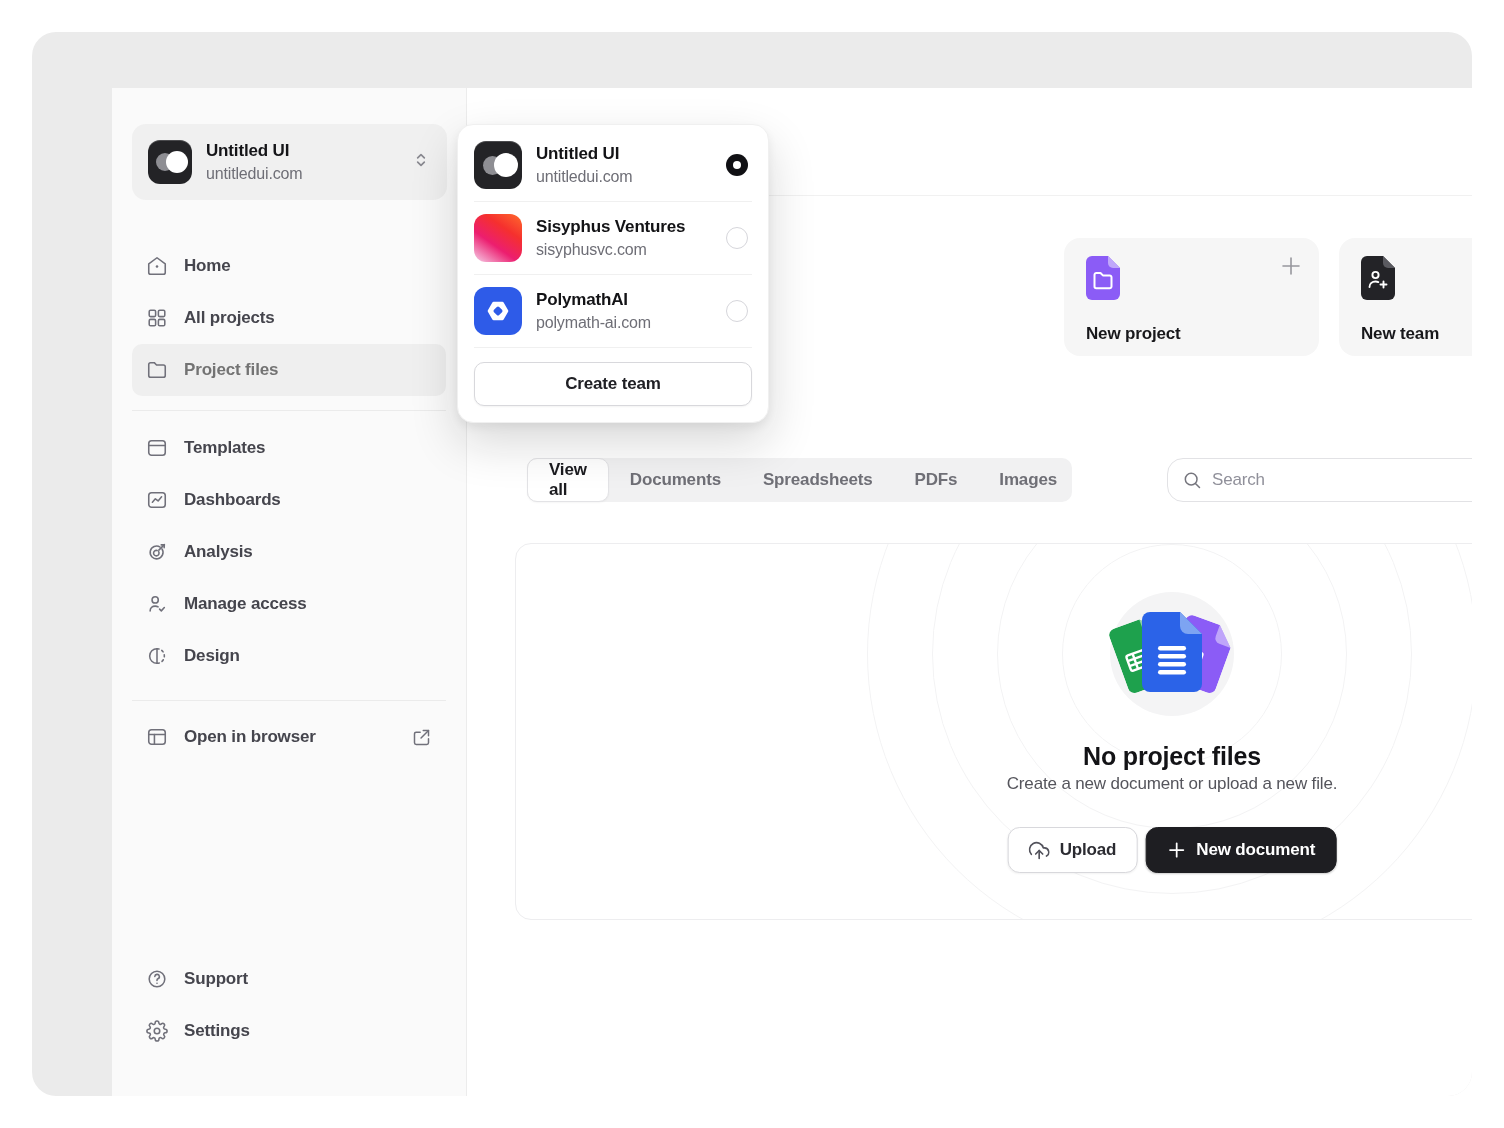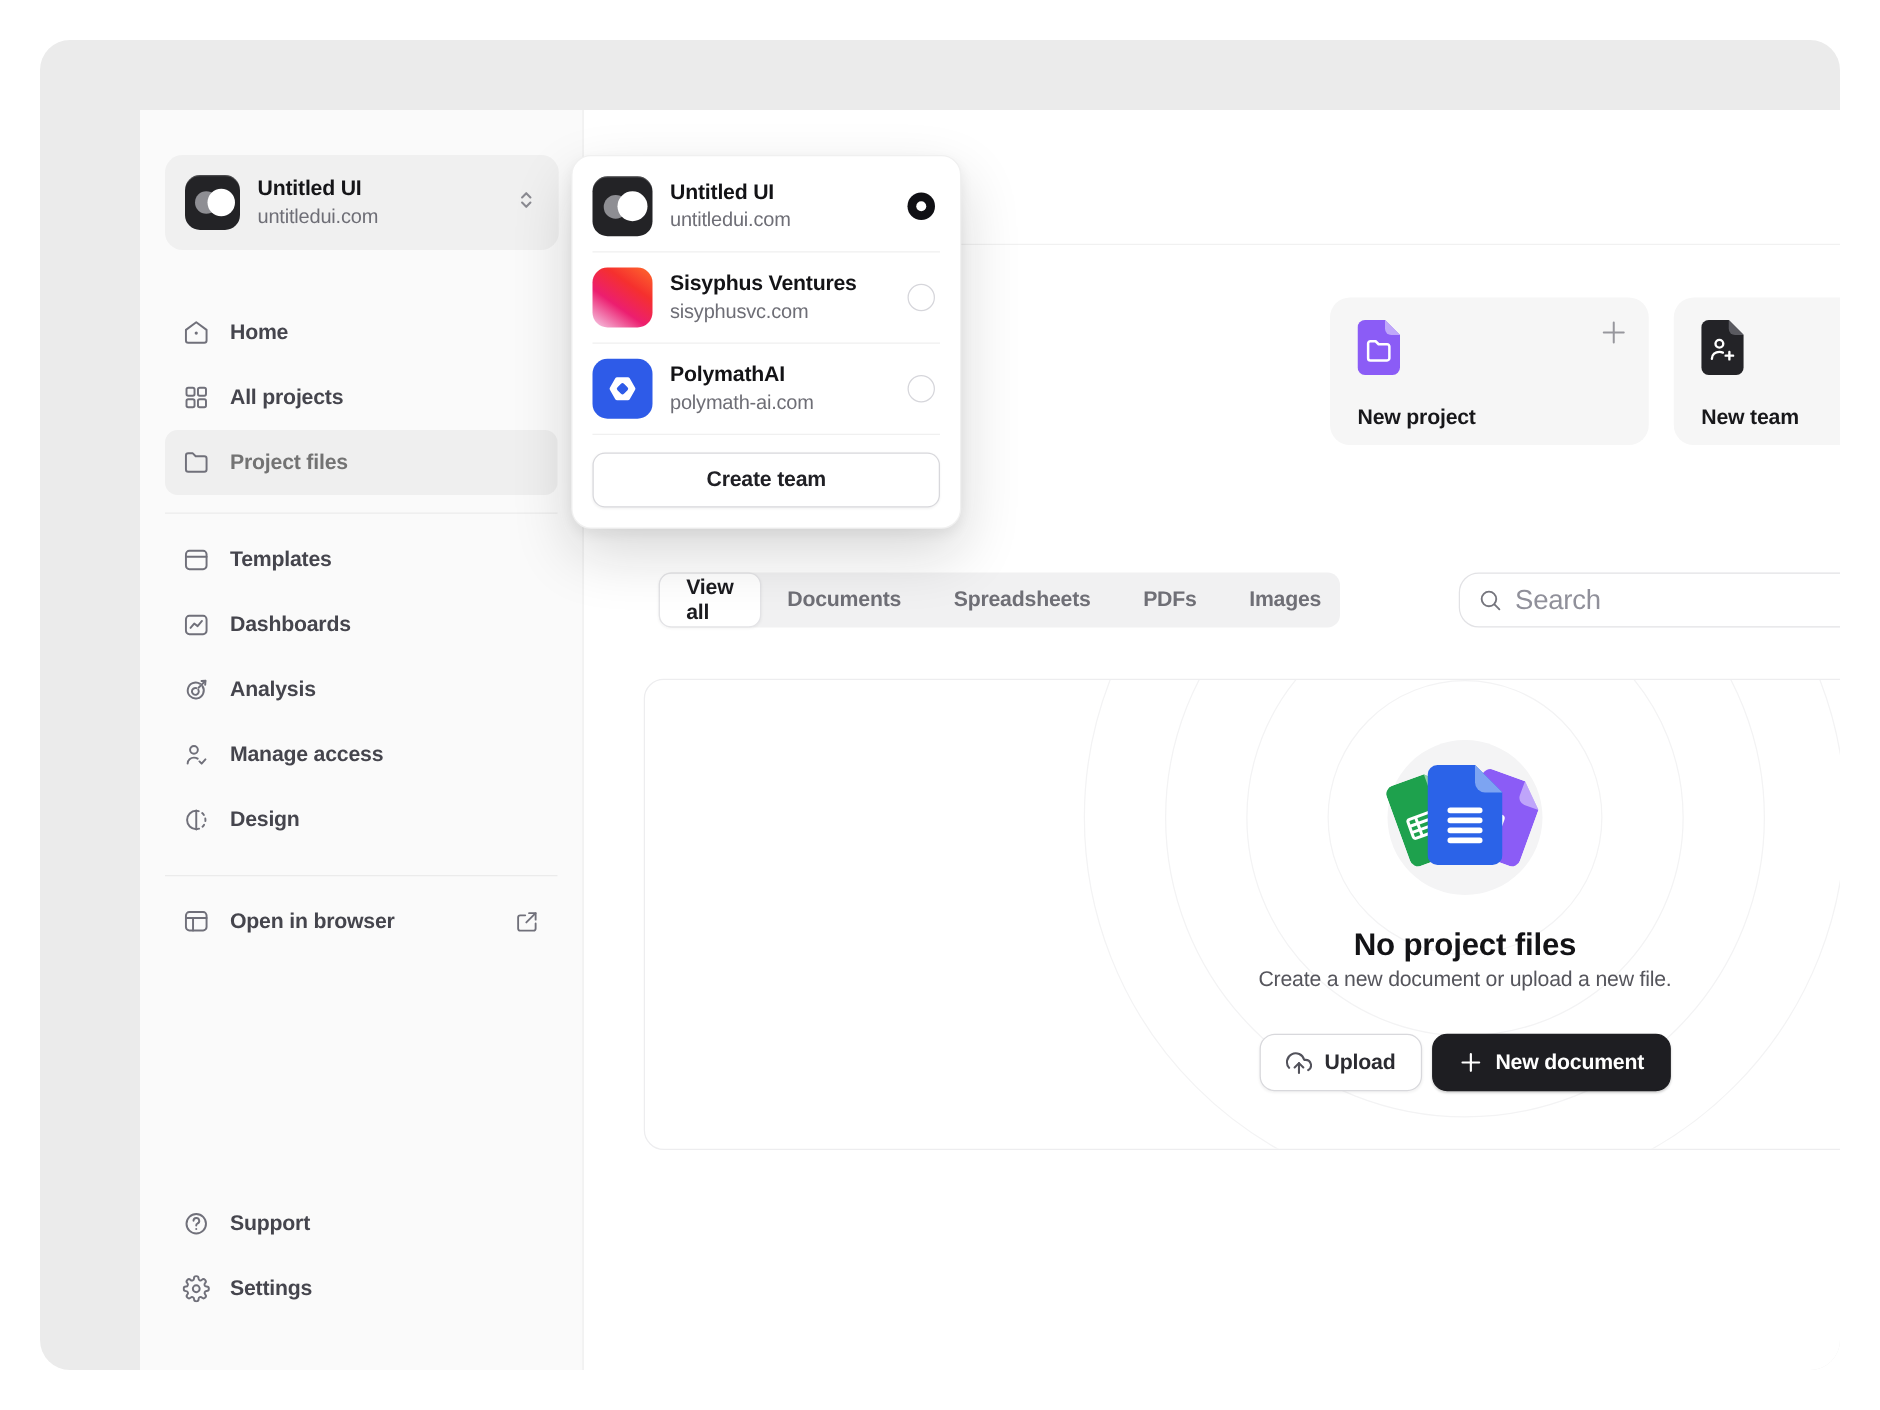--- a/index.html
+++ b/index.html
@@ -45,21 +45,21 @@
 
   .tabs { position:absolute; left:60px; top:370px; height:44px; width:545px; background:#f1f1f2;
     border-radius:10px; display:flex; align-items:stretch; }
   .tab { display:flex; align-items:center; padding:0 21px; font-size:17px; font-weight:600; color:#6f6f76; cursor:pointer; }
   .tab.active { background:#fff; border:1px solid #e3e3e6; border-radius:10px; color:#1c1c20; font-weight:700;
     box-shadow:0 1px 2px rgba(0,0,0,.04); }
 
   .search { position:absolute; left:700px; top:370px; width:330px; height:44px; background:#fff;
     border:1px solid #e2e2e5; border-radius:16px; display:flex; align-items:center; padding:0 14px; gap:10px; }
   .search svg { color:#75757d; flex:none; }
-  .search input { border:none; outline:none; background:transparent; font-size:22px; color:#1d4ed8; width:100%;
+  .search input { border:none; outline:none; background:transparent; font-size:17px; color:#1d4ed8; width:100%;
     font-family:inherit; letter-spacing:inherit; }
   .search input::placeholder { color:#90909a; }
 
   .empty-card { position:absolute; left:48px; top:455px; width:1000px; height:377px; background:#fff;
     border:1px solid #ededef; border-radius:16px; overflow:hidden; }
   .ring { position:absolute; border:1px solid #f3f3f4; border-radius:50%; }
   .icon-circle { position:absolute; left:594px; top:48px; width:124px; height:124px; border-radius:50%; background:#f4f4f5; }
   .doc { position:absolute; }
   .es-title { position:absolute; left:456px; top:198px; width:400px; text-align:center;
     font-size:25px; font-weight:700; color:#131316; }

